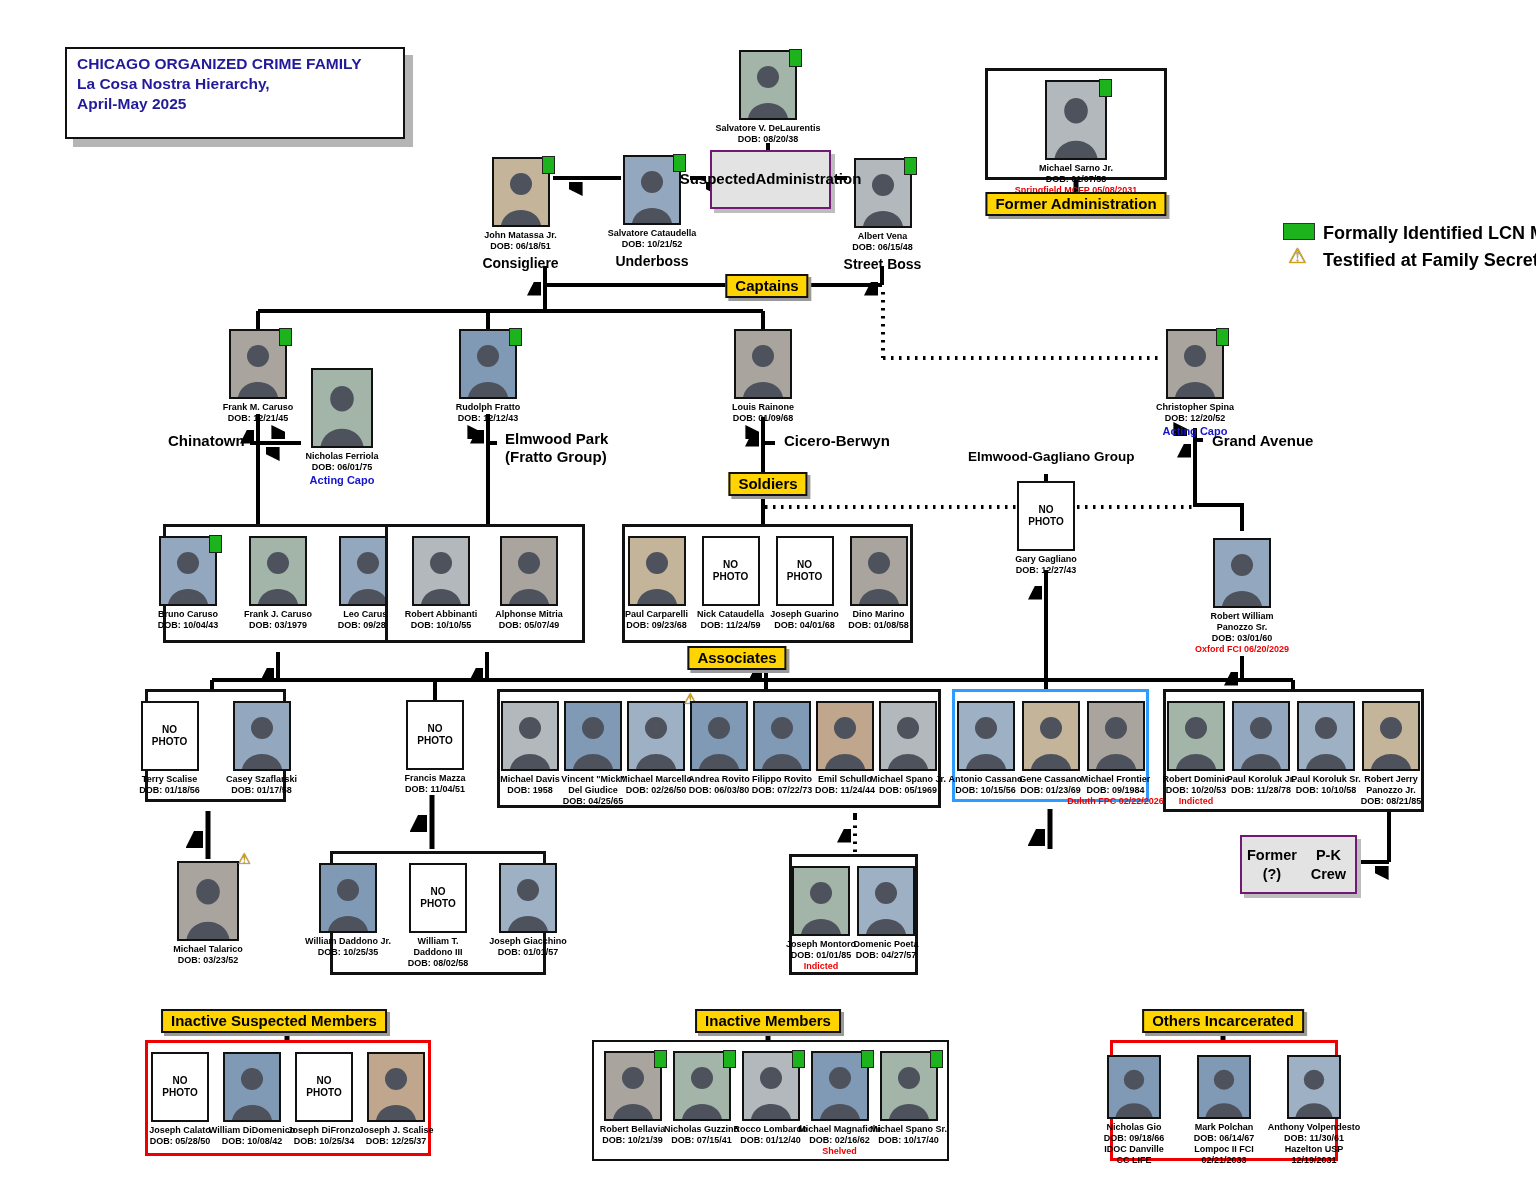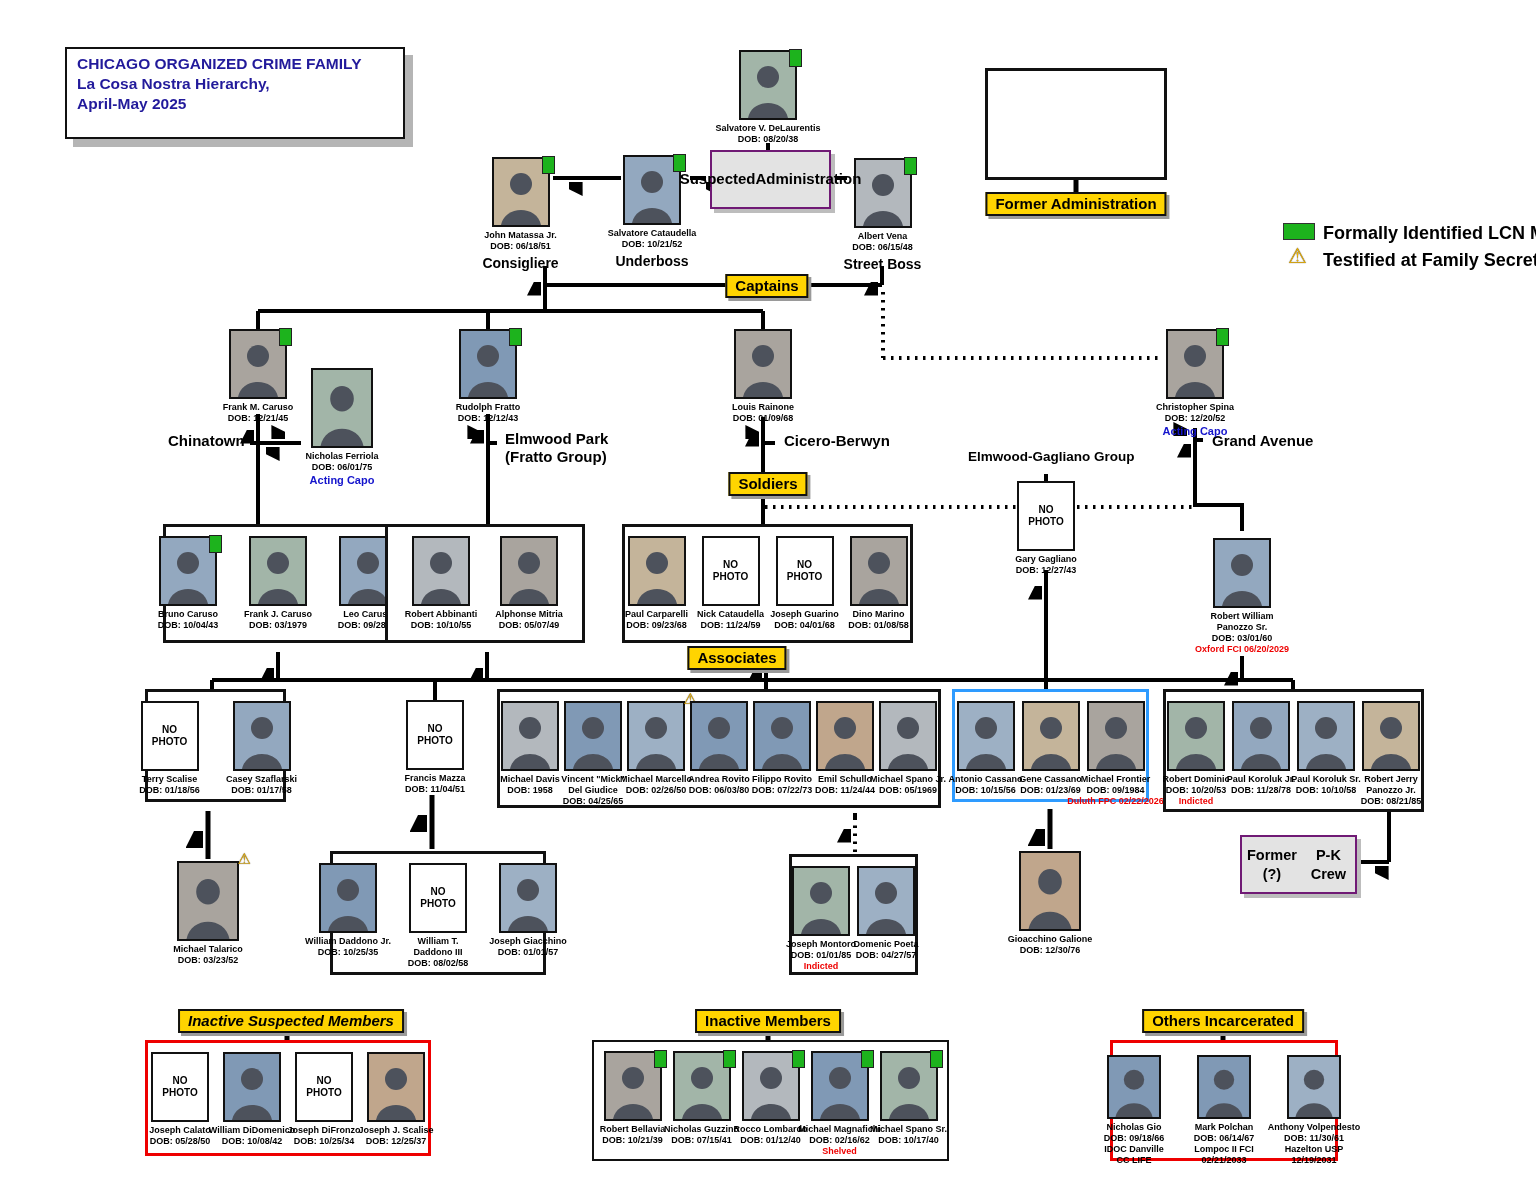--- a/index.html
+++ b/index.html
@@ -151,21 +151,21 @@
   </div>
   <div class="gray-box" style="left:1240px;top:835px;width:113px;height:55px;font-size:14.5px;">
     <div>Former (?)</div>
     <div>P-K Crew</div>
   </div>
 
   <div class="banner" style="left:767px;top:274px;">Captains</div>
   <div class="banner" style="left:768px;top:472px;">Soldiers</div>
   <div class="banner" style="left:737px;top:646px;">Associates</div>
   <div class="banner" style="left:1076px;top:192px;">Former Administration</div>
-  <div class="banner" style="left:291px;top:1009px;font-style:italic;">Inactive Suspected Members</div>
+  <div class="banner" style="left:274px;top:1009px;">Inactive Suspected Members</div>
   <div class="banner" style="left:768px;top:1009px;">Inactive Members</div>
   <div class="banner" style="left:1223px;top:1009px;">Others Incarcerated</div>
 
   <div class="terr" style="left:168px;top:432px;">Chinatown</div>
   <div class="terr" style="left:505px;top:430px;">Elmwood Park
 (Fratto Group)</div>
   <div class="terr" style="left:784px;top:432px;">Cicero-Berwyn</div>
   <div class="terr" style="left:1212px;top:432px;">Grand Avenue</div>
   <div class="terr smallcap" style="left:968px;top:449px;">Elmwood-Gagliano Group</div>
 
@@ -222,20 +222,33 @@
             <path d="M7,66 C11,46 43,46 47,66 Z" fill="#4d525c"></path>
           </svg>
           <span class="badge"></span>
         </div>
         <div class="p-name">Albert Vena</div>
         <div class="p-dob">DOB: 06/15/48</div>
         <div class="p-role">Street Boss</div>
       </div>
     </div>
   <div class="gbox lg" style="left:985px;top:68px;width:182px;height:112px;gap:16px;">
+      <div class="person">
+        <div class="photo">
+          <svg viewBox="0 0 54 66" preserveAspectRatio="none">
+            <rect width="54" height="66" fill="#b3b8bd"></rect>
+            <circle cx="27" cy="25" r="11" fill="#4d525c"></circle>
+            <path d="M7,66 C11,46 43,46 47,66 Z" fill="#4d525c"></path>
+          </svg>
+          <span class="badge"></span>
+        </div>
+        <div class="p-name">Michael Sarno Jr.</div>
+        <div class="p-dob">DOB: 01/07/58</div>
+        <div class="p-red">Springfield MCFP 05/08/2031</div>
+      </div>
     </div>
 
   <div class="pgroup" style="left:196px;top:329px;width:124px;">
       <div class="person">
         <div class="photo">
           <svg viewBox="0 0 54 66" preserveAspectRatio="none">
             <rect width="54" height="66" fill="#a9a49e"></rect>
             <circle cx="27" cy="25" r="11" fill="#4d525c"></circle>
             <path d="M7,66 C11,46 43,46 47,66 Z" fill="#4d525c"></path>
           </svg>
@@ -684,33 +697,20 @@
           <svg viewBox="0 0 54 66" preserveAspectRatio="none">
             <rect width="54" height="66" fill="#9db0c4"></rect>
             <circle cx="27" cy="25" r="11" fill="#4d525c"></circle>
             <path d="M7,66 C11,46 43,46 47,66 Z" fill="#4d525c"></path>
           </svg>
         </div>
         <div class="p-name">Domenic Poeta</div>
         <div class="p-dob">DOB: 04/27/57</div>
       </div>
     </div>
-  <div class="pgroup lg" style="left:992px;top:851px;width:116px;">
-      <div class="person">
-        <div class="photo">
-          <svg viewBox="0 0 54 66" preserveAspectRatio="none">
-            <rect width="54" height="66" fill="#c0a68c"></rect>
-            <circle cx="27" cy="25" r="11" fill="#4d525c"></circle>
-            <path d="M7,66 C11,46 43,46 47,66 Z" fill="#4d525c"></path>
-          </svg>
-        </div>
-        <div class="p-name">Gioacchino Galione</div>
-        <div class="p-dob">DOB: 12/30/76</div>
-      </div>
-    </div>
 
   <div class="gbox red mid" style="left:145px;top:1040px;width:286px;height:116px;gap:2px;">
       <div class="person">
         <div class="photo nophoto">
           <span class="np-label">NO PHOTO</span>
         </div>
         <div class="p-name">Joseph Calato</div>
         <div class="p-dob">DOB: 05/28/50</div>
       </div>
       <div class="person">

